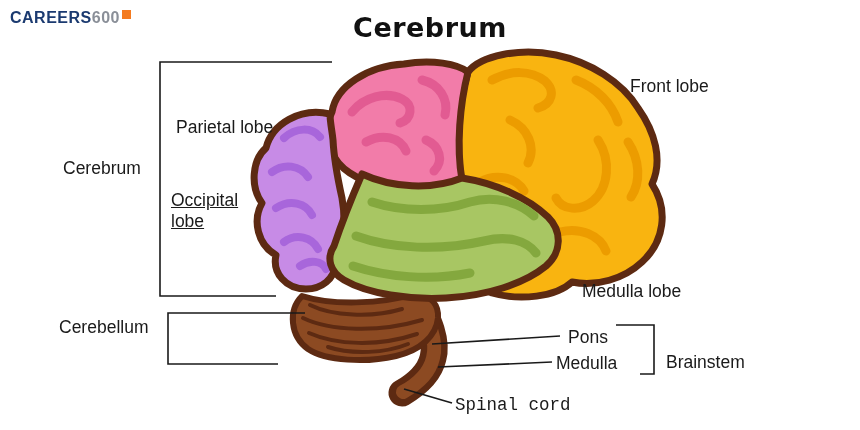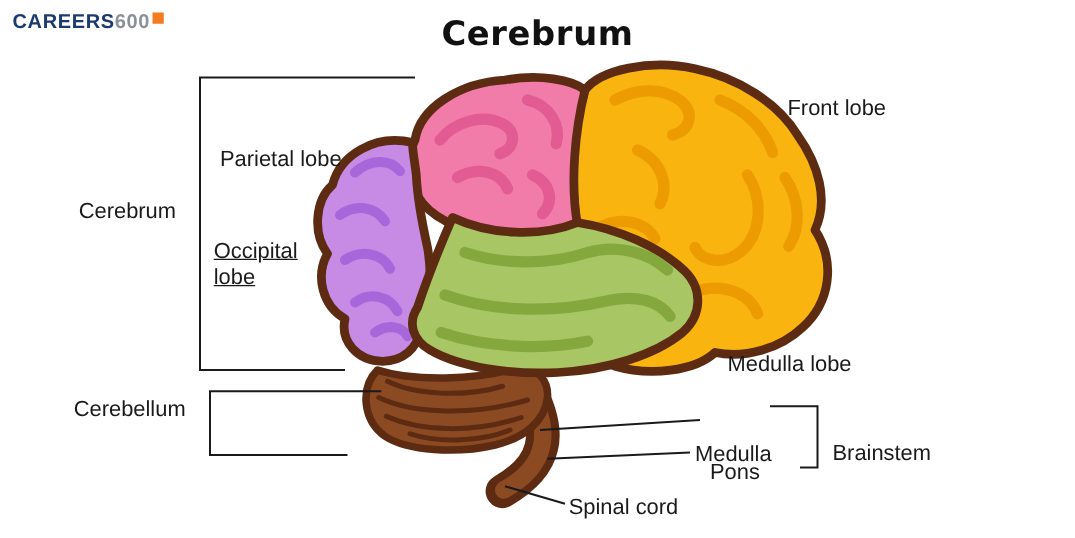--- a/index.html
+++ b/index.html
@@ -137,18 +137,18 @@
   </div>
 
   <div class="title">Cerebrum</div>
 
   <div class="lbl" style="left:176px;top:81px;margin-top:36px;">Parietal lobe</div>
   <div class="lbl" style="left:630px;top:76px;">Front lobe</div>
   <div class="lbl" style="left:63px;top:158px;">Cerebrum</div>
   <div class="lbl wrap" style="left:171px;top:190px;">Occipital lobe</div>
   <div class="lbl" style="left:582px;top:281px;">Medulla lobe</div>
   <div class="lbl" style="left:59px;top:317px;">Cerebellum</div>
-  <div class="lbl" style="left:568px;top:327px;margin-top:40px;">Pons</div>
+  <div class="lbl" style="left:568px;top:327px;">Pons</div>
   <div class="lbl" style="left:556px;top:353px;">Medulla</div>
   <div class="lbl" style="left:666px;top:340px;margin-top:12px;">Brainstem</div>
-  <div class="lbl" style="left:455px;top:395px;">Spinal cord</div>
+  <div class="lbl" style="left:455px;top:395px;font-family:Liberation Mono, monospace;">Spinal cord</div>
 
 </div>
 
 </body></html>

